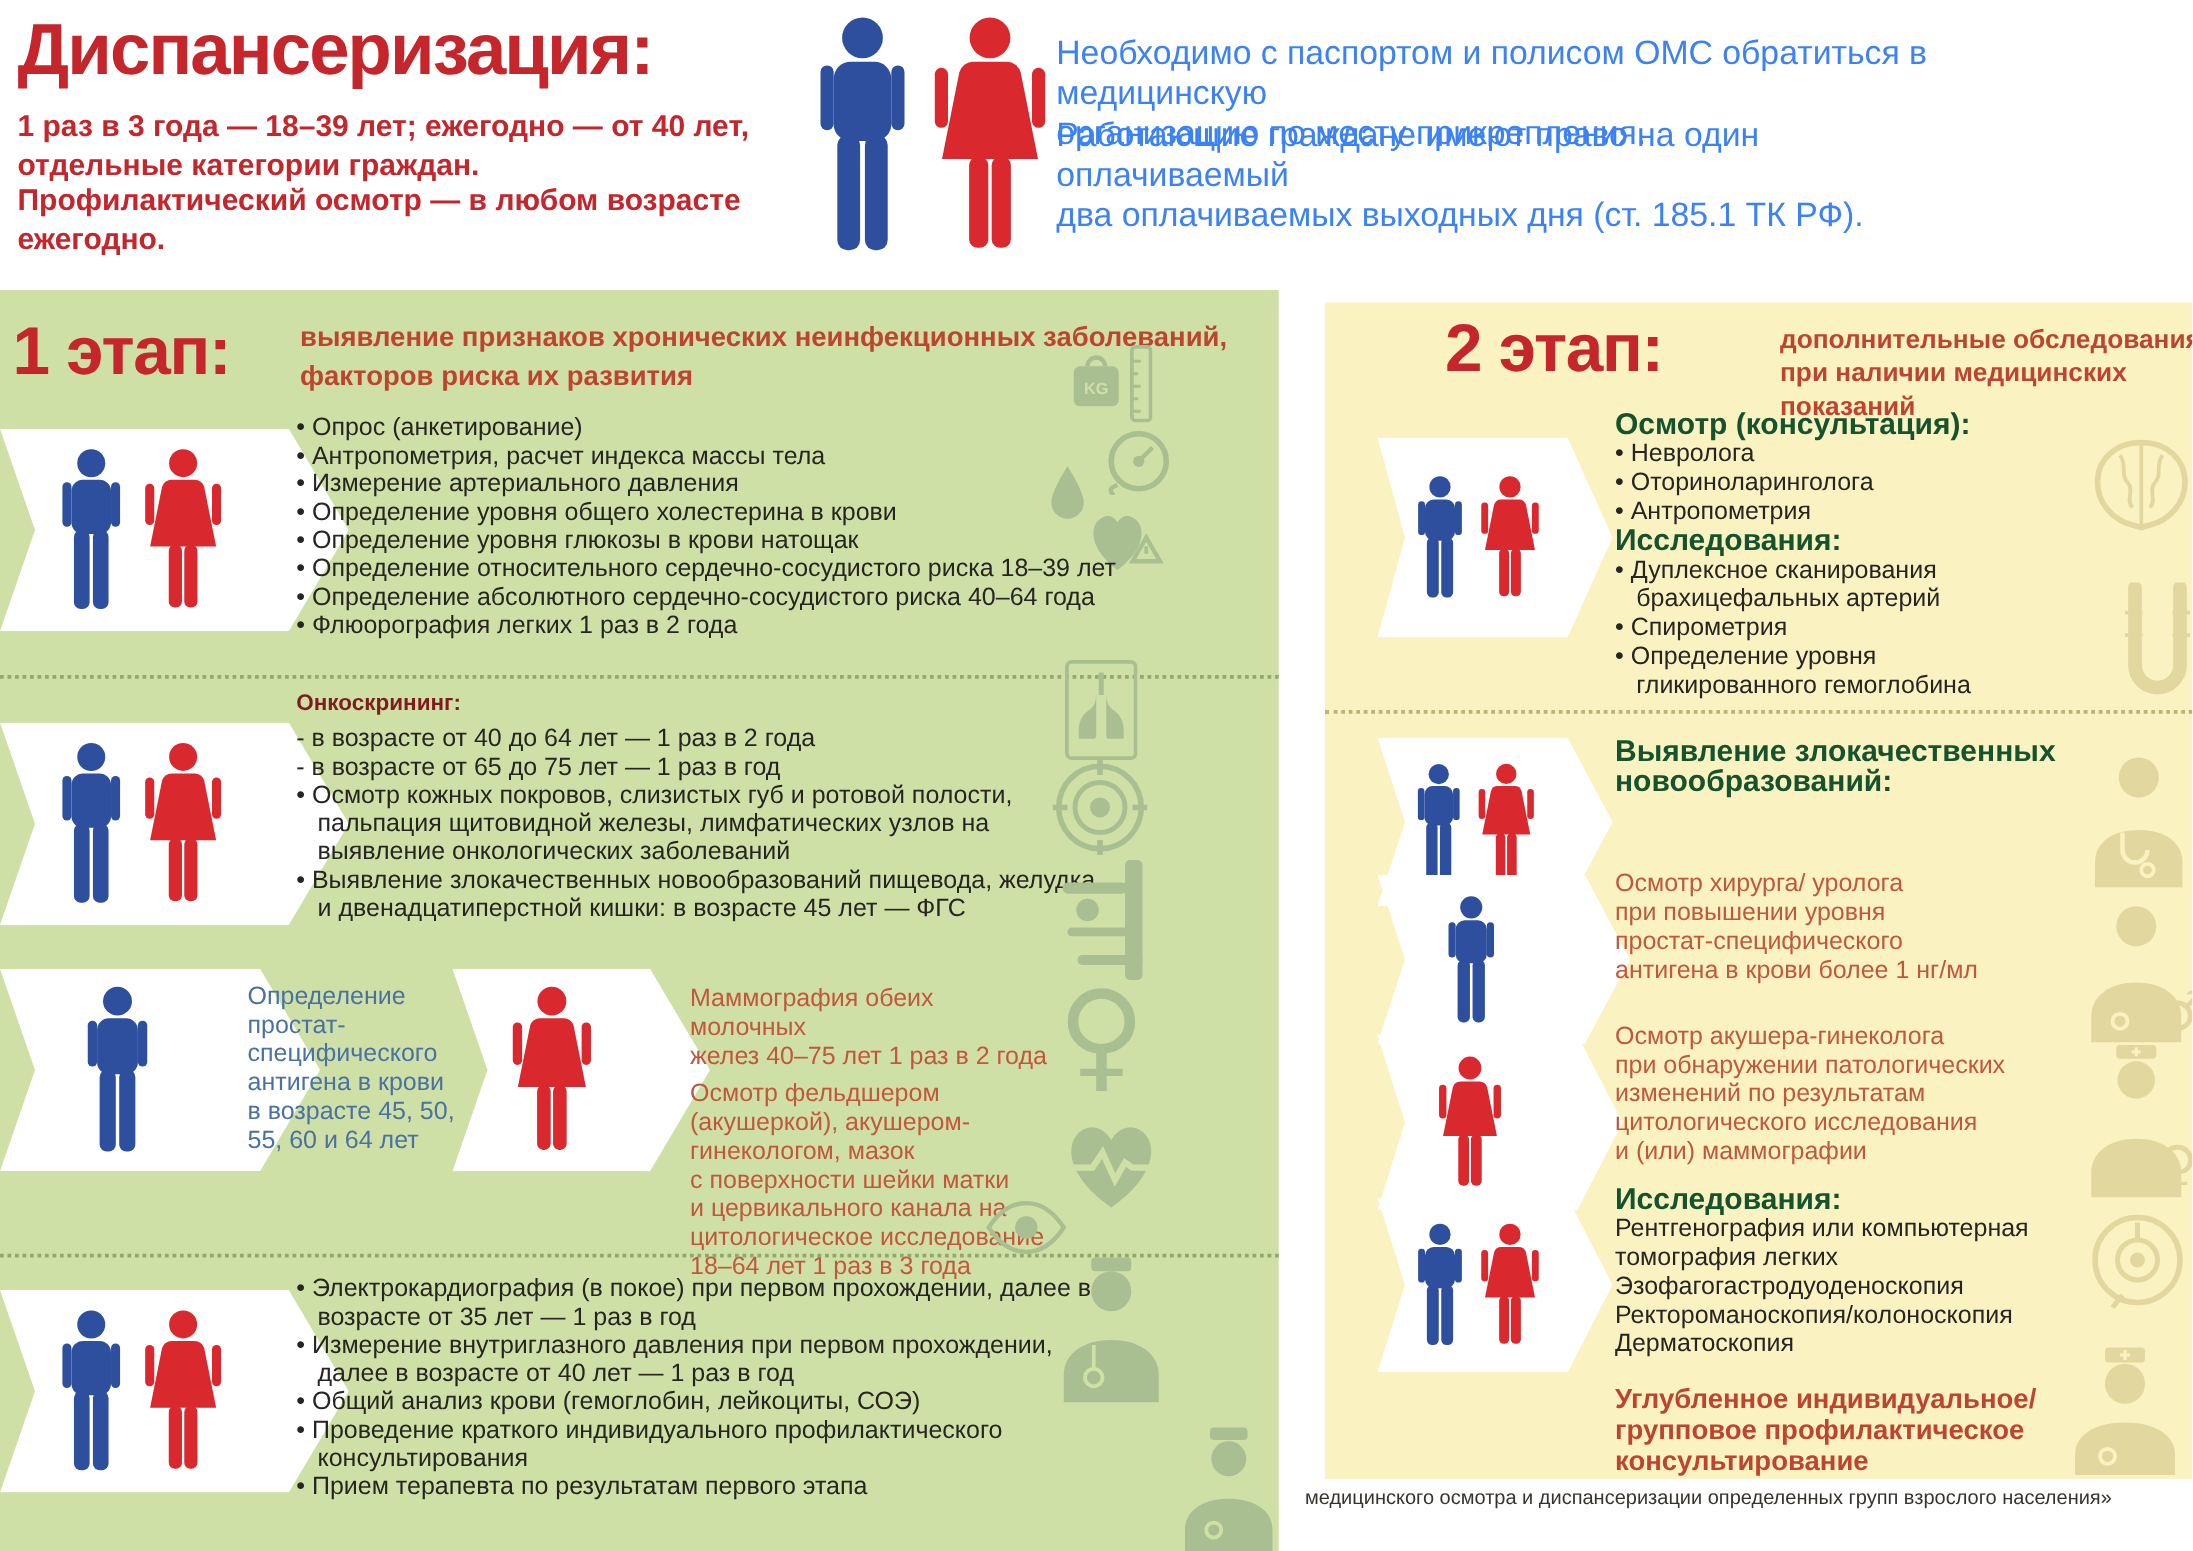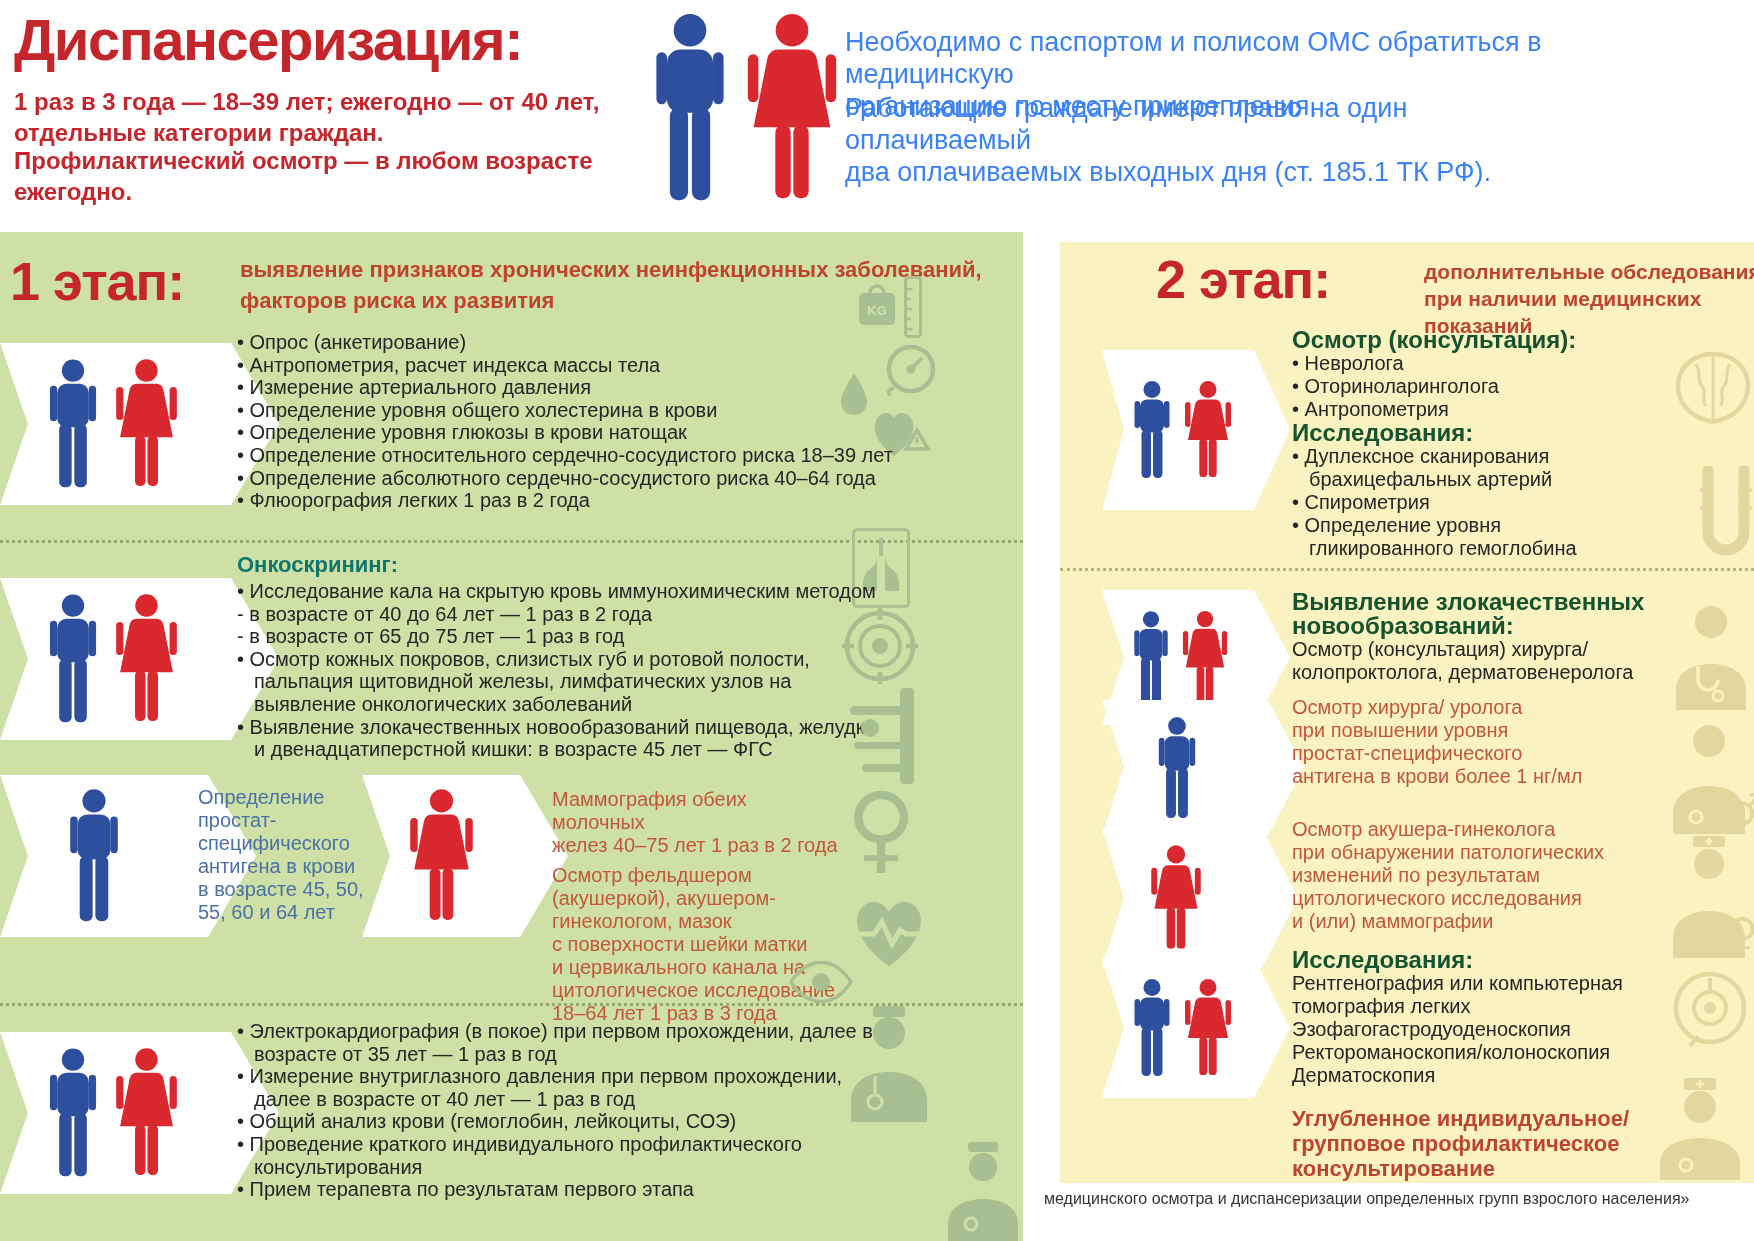--- a/index.html
+++ b/index.html
@@ -9,21 +9,21 @@
   .panel-green{background:#cfe0a7}
   .panel-yellow{background:#fbf2c2}
   .title{font-size:58px;font-weight:bold;color:#c4262b;letter-spacing:-1.5px;white-space:nowrap}
   .h1{font-size:54px;font-weight:bold;color:#c4262b;letter-spacing:-1px;white-space:nowrap}
   .sub{font-size:24px;line-height:31px;font-weight:bold;color:#c4262b}
   .note{font-size:27px;line-height:32px;color:#3b82f6}
   .desc{font-size:22px;line-height:31px;font-weight:bold;color:#bf4430}
   .desc2{font-size:21px;line-height:27px;font-weight:bold;color:#bf4430}
   .list{font-size:20px;line-height:22.6px;color:#272523}
   .list .li{padding-left:17px;text-indent:-17px}
-  .sechead{font-size:22px;font-weight:bold;color:#0f766e}
+  .sechead{font-size:18px;font-weight:bold;color:#7f1d1d}
   .psa{font-size:20px;line-height:23px;color:#4a71a3}
   .orange{color:#c2573d}
   .s2text{font-size:20px;line-height:23px}
   .s2head{font-size:24px;font-weight:bold;color:#14532d;line-height:24px}
   .b6{font-size:22px;font-weight:bold;color:#bf4430;line-height:25px}
   .footer{font-size:16px;line-height:21px;color:#36332f}
   .dotg{border-top:3px dotted #94a86d;height:0}
   .doty{border-top:3px dotted #bdb37a;height:0}
   .deco{color:#a9be91}
   .decoy{color:#e2d79f}
@@ -152,21 +152,20 @@
     </svg>
   <div class="abs arrow big" style="left:0;top:578px;width:235px;height:162px;padding-left:44px;gap:10px">
     <svg class="person" style="width:58px;height:132px;color:#2e4f9d" viewBox="0 0 44 100">
         <use href="#sym-man"></use>
       </svg>
     <svg class="person" style="width:69px;height:132px;color:#d9292f" viewBox="0 0 52 100">
         <use href="#sym-woman"></use>
       </svg>
   </div>
   <div class="abs list" style="left:237px;top:580px;width:655px">
-    <div class="li">• Исследование кала на скрытую кровь иммунохимическим методом</div>
     <div class="li">- в возрасте от 40 до 64 лет — 1 раз в 2 года</div>
     <div class="li">- в возрасте от 65 до 75 лет — 1 раз в год</div>
     <div class="li">• Осмотр кожных покровов, слизистых губ и ротовой полости, пальпация щитовидной железы, лимфатических узлов на выявление онкологических заболеваний</div>
     <div class="li">• Выявление злокачественных новообразований пищевода, желудка и двенадцатиперстной кишки: в возрасте 45 лет — ФГС</div>
   </div>
 
   <svg class="abs deco" style="left:842px;top:686px;width:90px;height:100px" viewBox="0 0 90 100">
       <rect x="58" y="2" width="14" height="96" rx="4" fill="currentColor"></rect>
       <rect x="8" y="20" width="52" height="9" rx="4.5" fill="currentColor"></rect>
       <rect x="12" y="56" width="48" height="7" rx="3.5" fill="currentColor"></rect>
@@ -295,24 +294,20 @@
       </svg>
     <svg class="person" style="width:50px;height:96px;color:#d9292f" viewBox="0 0 52 100">
         <use href="#sym-woman"></use>
       </svg>
   </div>
   <div class="abs" style="left:1292px;top:590px;width:380px">
     <div class="s2head">
       <div>Выявление злокачественных</div>
       <div>новообразований:</div>
     </div>
-    <div class="s2text">
-      <div>Осмотр (консультация) хирурга/</div>
-      <div>колопроктолога, дерматовенеролога</div>
-    </div>
   </div>
 
   <svg class="abs decoy" style="left:1666px;top:714px;width:86px;height:120px" viewBox="0 0 86 120">
       <circle cx="43" cy="27" r="16" fill="currentColor"></circle>
       <path d="M7 120V99c0-17 16-27 36-27s36 10 36 27v21Z" fill="currentColor"></path>
       <circle cx="30" cy="103" r="6" fill="none" stroke="#fbf2c2" stroke-width="3"></circle>
     </svg>
   <div class="abs decoy sym" style="left:1726px;top:788px;font-size:44px;line-height:44px">♂</div>
   <div class="abs arrow small" style="left:1102px;top:700px;width:150px;height:135px;padding-left:52px">
     <svg class="person" style="width:46px;height:104px;color:#2e4f9d" viewBox="0 0 44 100">

